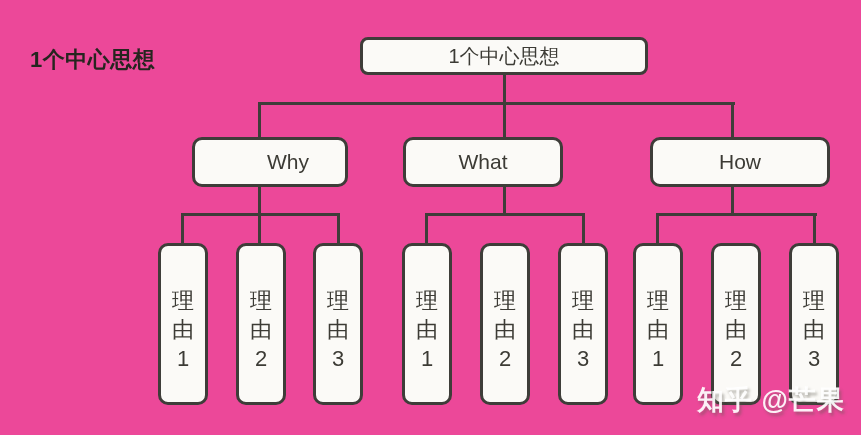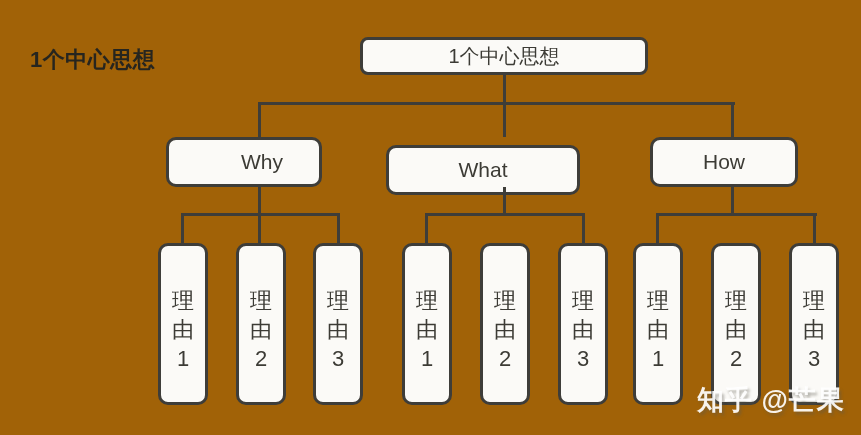--- a/index.html
+++ b/index.html
@@ -1,20 +1,20 @@
 <!DOCTYPE html>
 <html><head>
 <meta charset="utf-8">
 <style>
   html, body { margin: 0; padding: 0; }
   #canvas {
     position: relative;
     width: 861px;
     height: 435px;
-    background: #a16207;
+    background: #ec4899;
     font-family: "Liberation Sans", "DejaVu Sans", sans-serif;
     overflow: hidden;
   }
   .row-label {
     position: absolute;
     font-size: 22px;
     font-weight: bold;
     color: #26251f;
     letter-spacing: 0.5px;
     white-space: nowrap;
@@ -30,23 +30,23 @@
     justify-content: center;
   }
   .node.root {
     left: 360px; top: 37px; width: 288px; height: 38px;
     border-radius: 8px; font-size: 20px;
   }
   .node.branch {
     top: 137px; height: 50px;
     border-radius: 10px; font-size: 21px;
   }
-  #branch-why  { left: 166px; width: 156px; padding-left: 36px; }
-  #branch-what { left: 386px; width: 194px; margin-top: 8px; }
-  #branch-how  { left: 650px; width: 148px; }
+  #branch-why  { left: 192px; width: 156px; padding-left: 36px; }
+  #branch-what { left: 403px; width: 160px; }
+  #branch-how  { left: 650px; width: 180px; }
   .node.leaf {
     top: 243px; width: 50px; height: 162px;
     border-radius: 10px; font-size: 22px;
   }
   .leaf-text {
     width: 24px;
     word-break: break-all;
     line-height: 1.32;
     text-align: center;
     margin-top: 11px;

